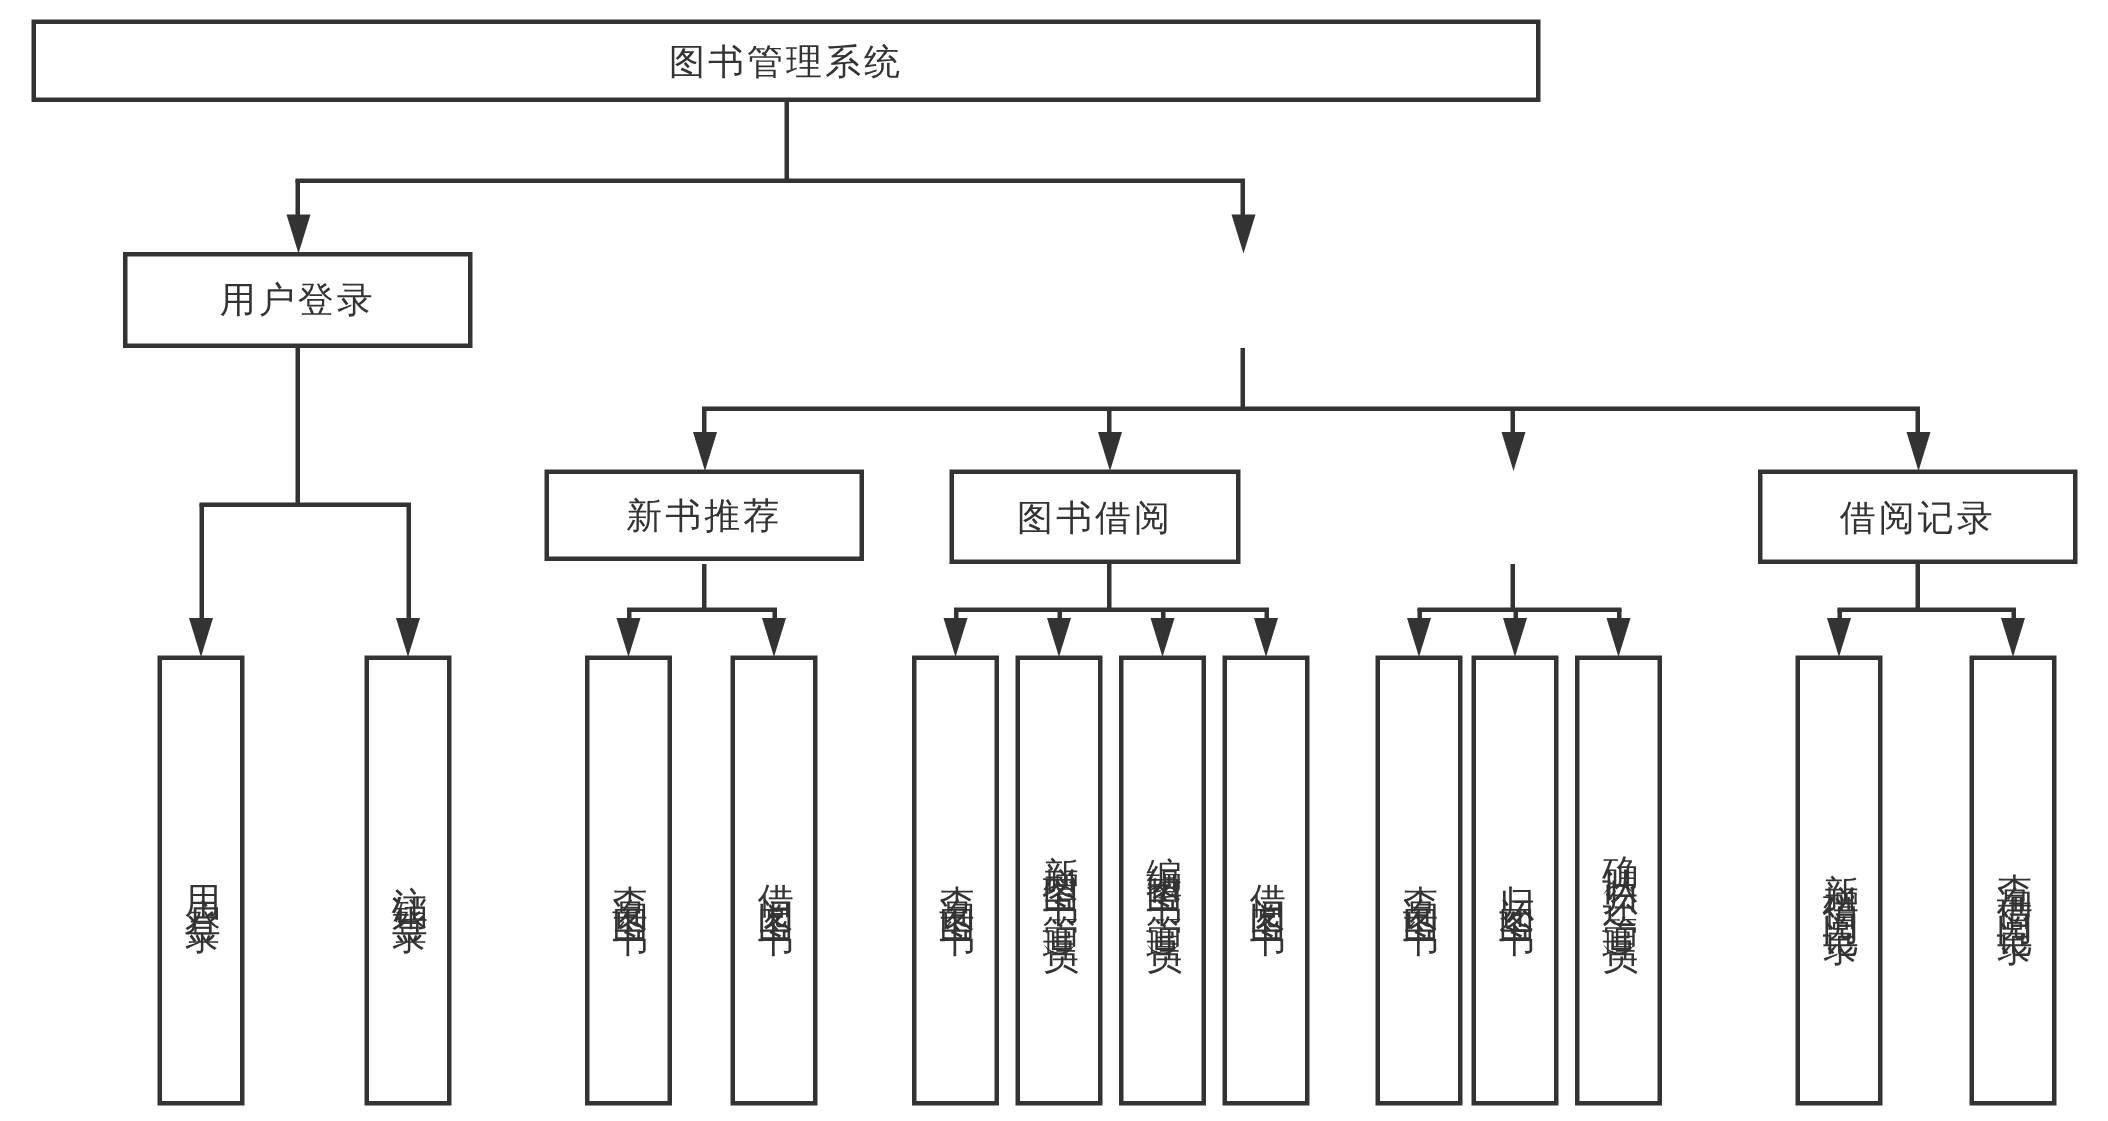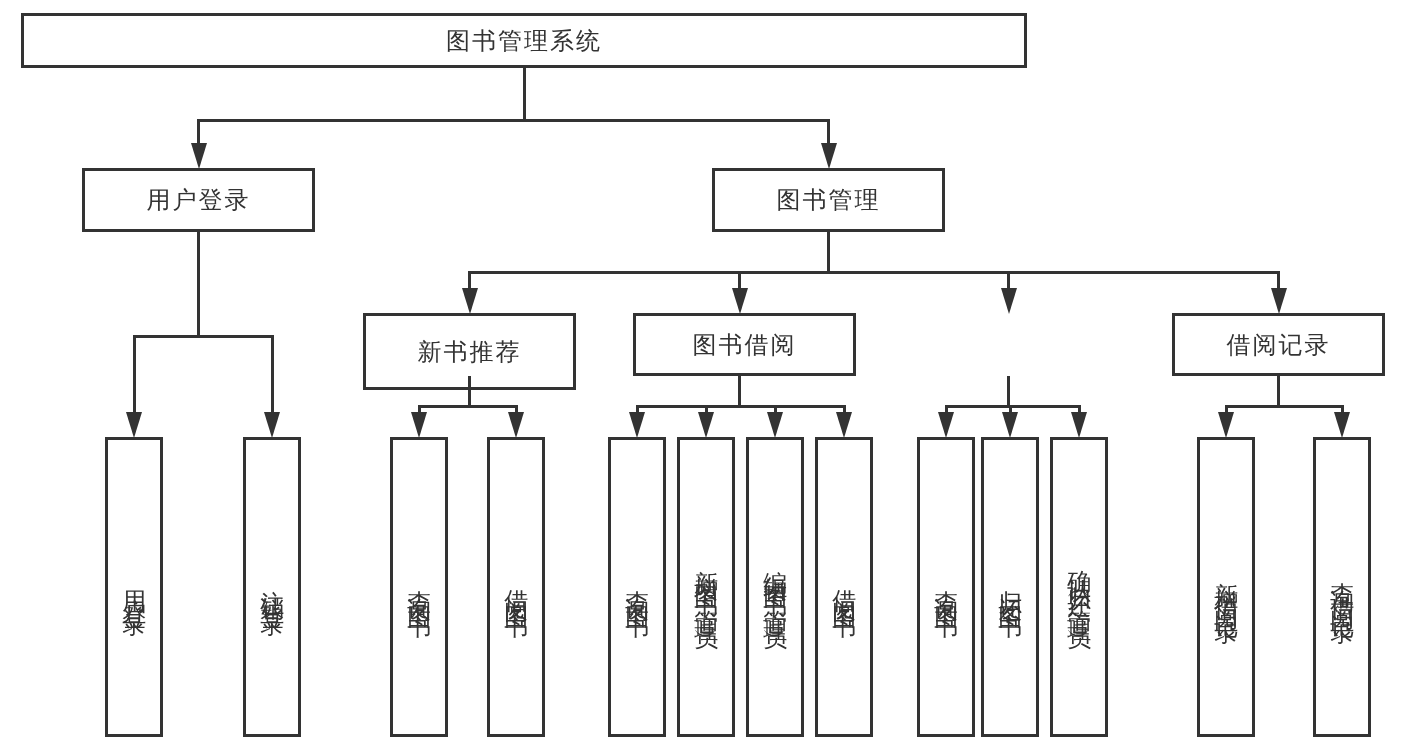--- a/index.html
+++ b/index.html
@@ -53,23 +53,22 @@
     letter-spacing: 1px;
     z-index: 5;
   }
 </style>
 </head>
 <body>
 
 <div id="canvas">
 <div class="node" style="left: 21px; top: 13px; width: 1006px; height: 55px;">图书管理系统</div>
     <div class="node" style="left: 82px; top: 168px; width: 233px; height: 64px;">用户登录</div>
-    <div class="node" style="left: 712px; top: 168px; width: 233px; height: 64px;">图书管理</div>
-    <div class="node" style="left: 363px; top: 313px; width: 213px; height: 77px;">新书推荐</div>
-    <div class="node" style="left: 633px; top: 313px; width: 223px; height: 63px;">图书借阅</div>
+    <div class="node" style="left: 363px; top: 313px; width: 213px; height: 61px;">新书推荐</div>
+    <div class="node" style="left: 633px; top: 313px; width: 194px; height: 63px;">图书借阅</div>
     <div class="node" style="left: 1172px; top: 313px; width: 213px; height: 63px;">借阅记录</div>
     <div class="node vertical" style="left: 105px; top: 437px; width: 58px; height: 300px;">用户登录</div>
     <div class="node vertical" style="left: 243px; top: 437px; width: 58px; height: 300px;">注销登录</div>
     <div class="node vertical" style="left: 390px; top: 437px; width: 58px; height: 300px;">查询图书</div>
     <div class="node vertical" style="left: 487px; top: 437px; width: 58px; height: 300px;">借阅图书</div>
     <div class="node vertical" style="left: 608px; top: 437px; width: 58px; height: 300px;">查询图书</div>
     <div class="node vertical" style="left: 677px; top: 437px; width: 58px; height: 300px;">新增图书（管理员）</div>
     <div class="node vertical" style="left: 746px; top: 437px; width: 58px; height: 300px;">编辑图书（管理员）</div>
     <div class="node vertical" style="left: 815px; top: 437px; width: 58px; height: 300px;">借阅图书</div>
     <div class="node vertical" style="left: 917px; top: 437px; width: 58px; height: 300px;">查询图书</div>

